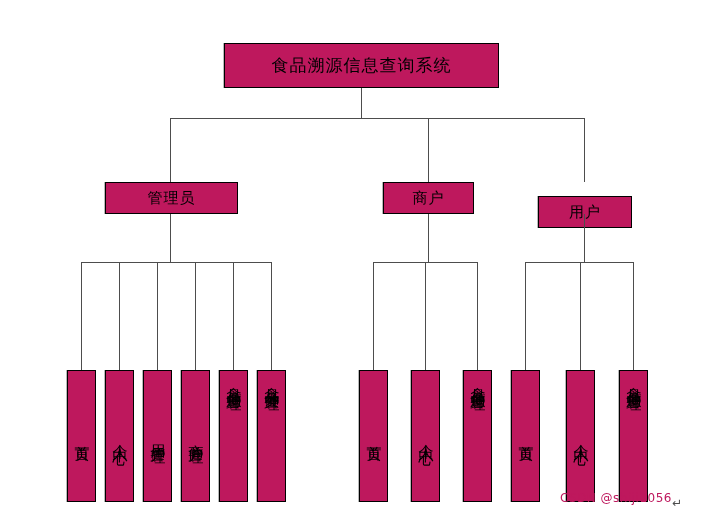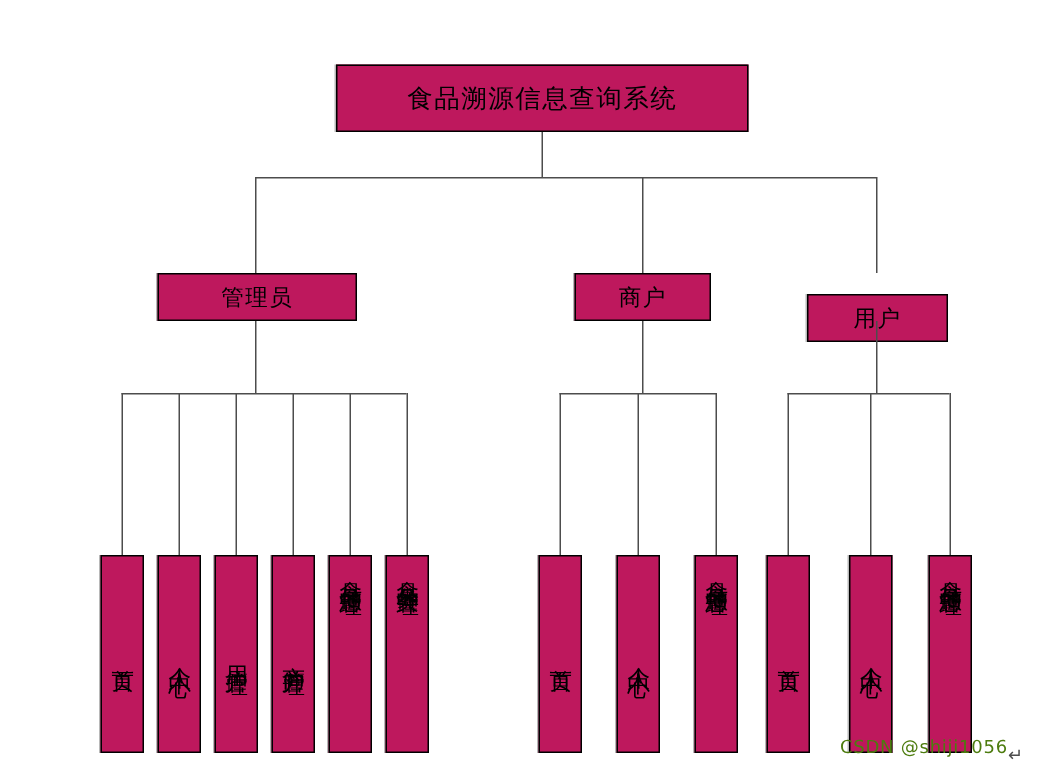--- a/index.html
+++ b/index.html
@@ -78,21 +78,21 @@
   }
   .node-leaf.align-mid { align-items: center; }
   .node-leaf.align-top { align-items: flex-start; padding-top: 4px; }
 
   
   #watermark {
     position: absolute;
     left: 560px;
     top: 491px;
     font-size: 12px;
-    color: #4d7c0f;
+    color: #be185d;
     letter-spacing: 0.5px;
     white-space: nowrap;
     user-select: none;
   }
   #pilcrow-mark {
     position: absolute;
     left: 672px;
     top: 496px;
     font-size: 12px;
     color: #4d4d4d;

